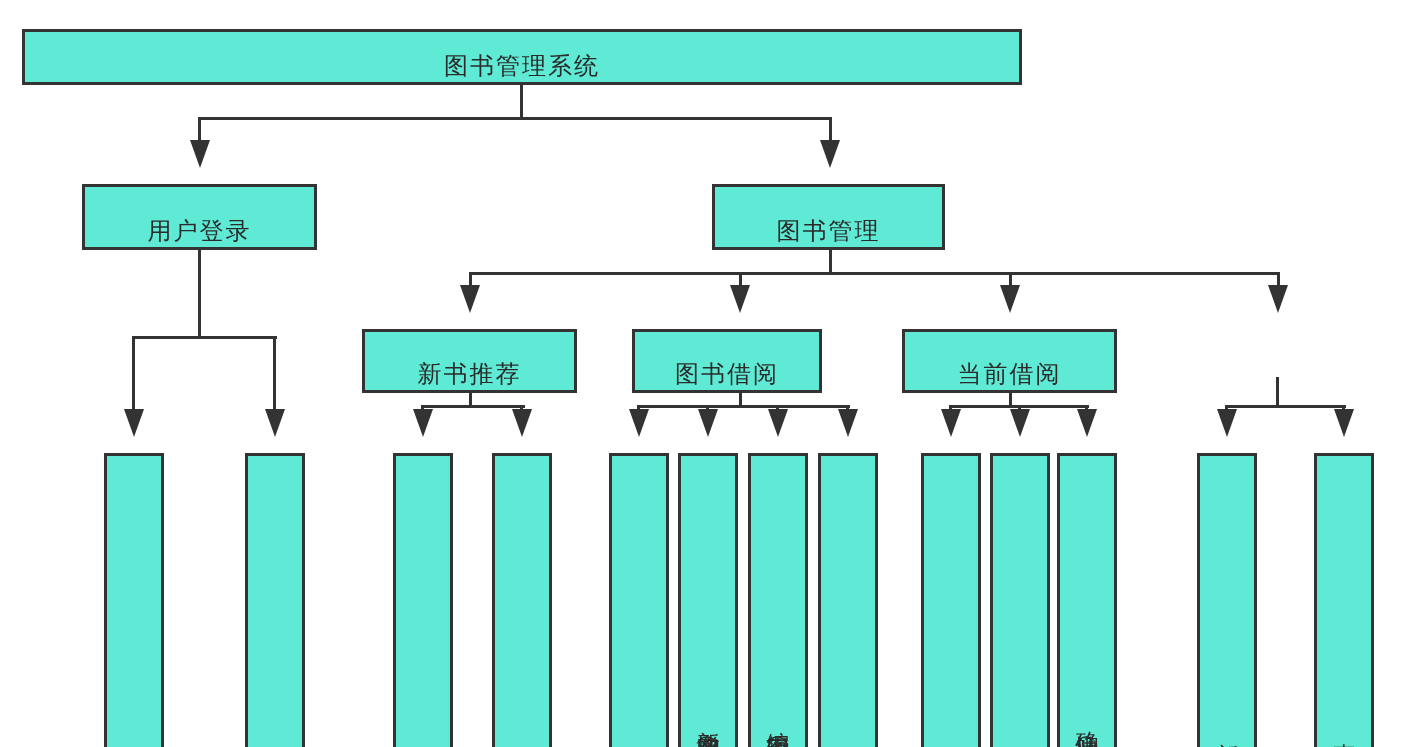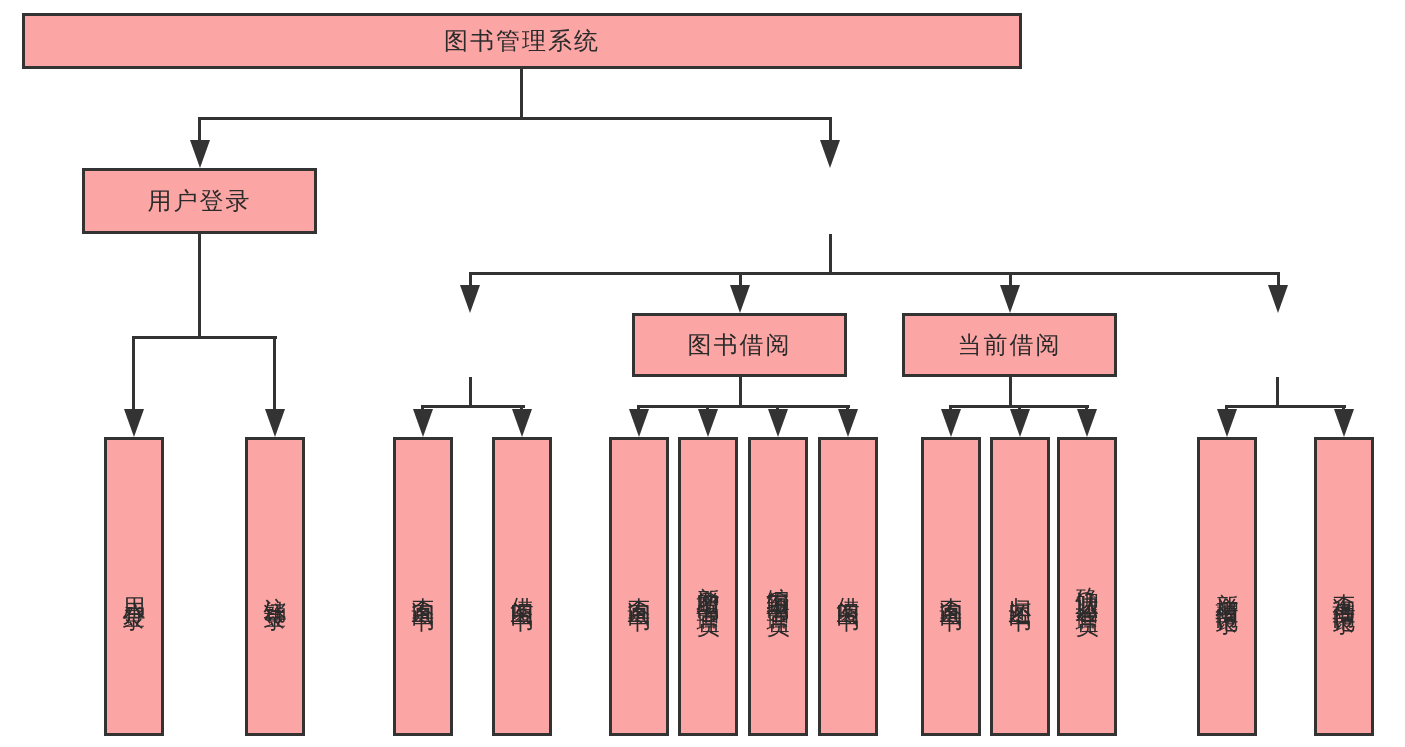--- a/index.html
+++ b/index.html
@@ -1,22 +1,22 @@
 <!DOCTYPE html>
 <html><head>
 <meta charset="utf-8">
 <style>
   html,body{margin:0;padding:0;background:#fff;}
   .canvas{
     position:relative;width:1405px;height:747px;background:#ffffff;overflow:hidden;
     font-family:"DejaVu Sans","Liberation Sans",sans-serif;color:#2b2b2b;
   }
   .box{
-    position:absolute;box-sizing:border-box;border:3px solid #333333;background:#fca5a5;
-    display:flex;align-items:center;justify-content:center;z-index:2;
+    position:absolute;box-sizing:border-box;border:3px solid #333333;background:#5eead4;
+    display:flex;align-items:flex-end;justify-content:center;z-index:2;margin-top:16px;
   }
   .hlabel{font-size:24px;letter-spacing:2px;color:#2b2b2b;white-space:nowrap;}
   .vlabel{
     writing-mode:vertical-rl;font-size:23px;letter-spacing:4px;line-height:1;
     color:#2b2b2b;white-space:nowrap;
   }
   .vline{position:absolute;width:3px;background:#333333;z-index:1;}
   .hline{position:absolute;height:3px;background:#333333;z-index:1;}
   .arrow{
     position:absolute;width:0;height:0;z-index:1;
@@ -92,22 +92,28 @@
   <div class="vline" style="left:1342px;top:405px;height:7px"></div>
   <div class="arrow" style="left:1334px;top:409px"></div>
 
   <div class="box" style="left:22px;top:13px;width:1000px;height:56px">
     <span class="hlabel">图书管理系统</span>
   </div>
 
   <div class="box" style="left:82px;top:168px;width:235px;height:66px">
     <span class="hlabel">用户登录</span>
   </div>
+  <div class="box" style="left:712px;top:168px;width:233px;height:66px">
+    <span class="hlabel">图书管理</span>
+  </div>
 
-  <div class="box" style="left:632px;top:313px;width:215px;height:64px">
+  <div class="box" style="left:362px;top:313px;width:215px;height:64px">
+    <span class="hlabel">新书推荐</span>
+  </div>
+  <div class="box" style="left:632px;top:313px;width:190px;height:64px">
     <span class="hlabel">图书借阅</span>
   </div>
   <div class="box" style="left:902px;top:313px;width:215px;height:64px">
     <span class="hlabel">当前借阅</span>
   </div>
 
   <div class="box" style="left:104px;top:437px;width:60px;height:299px">
     <span class="vlabel">用户登录</span>
   </div>
   <div class="box" style="left:245px;top:437px;width:60px;height:299px">

